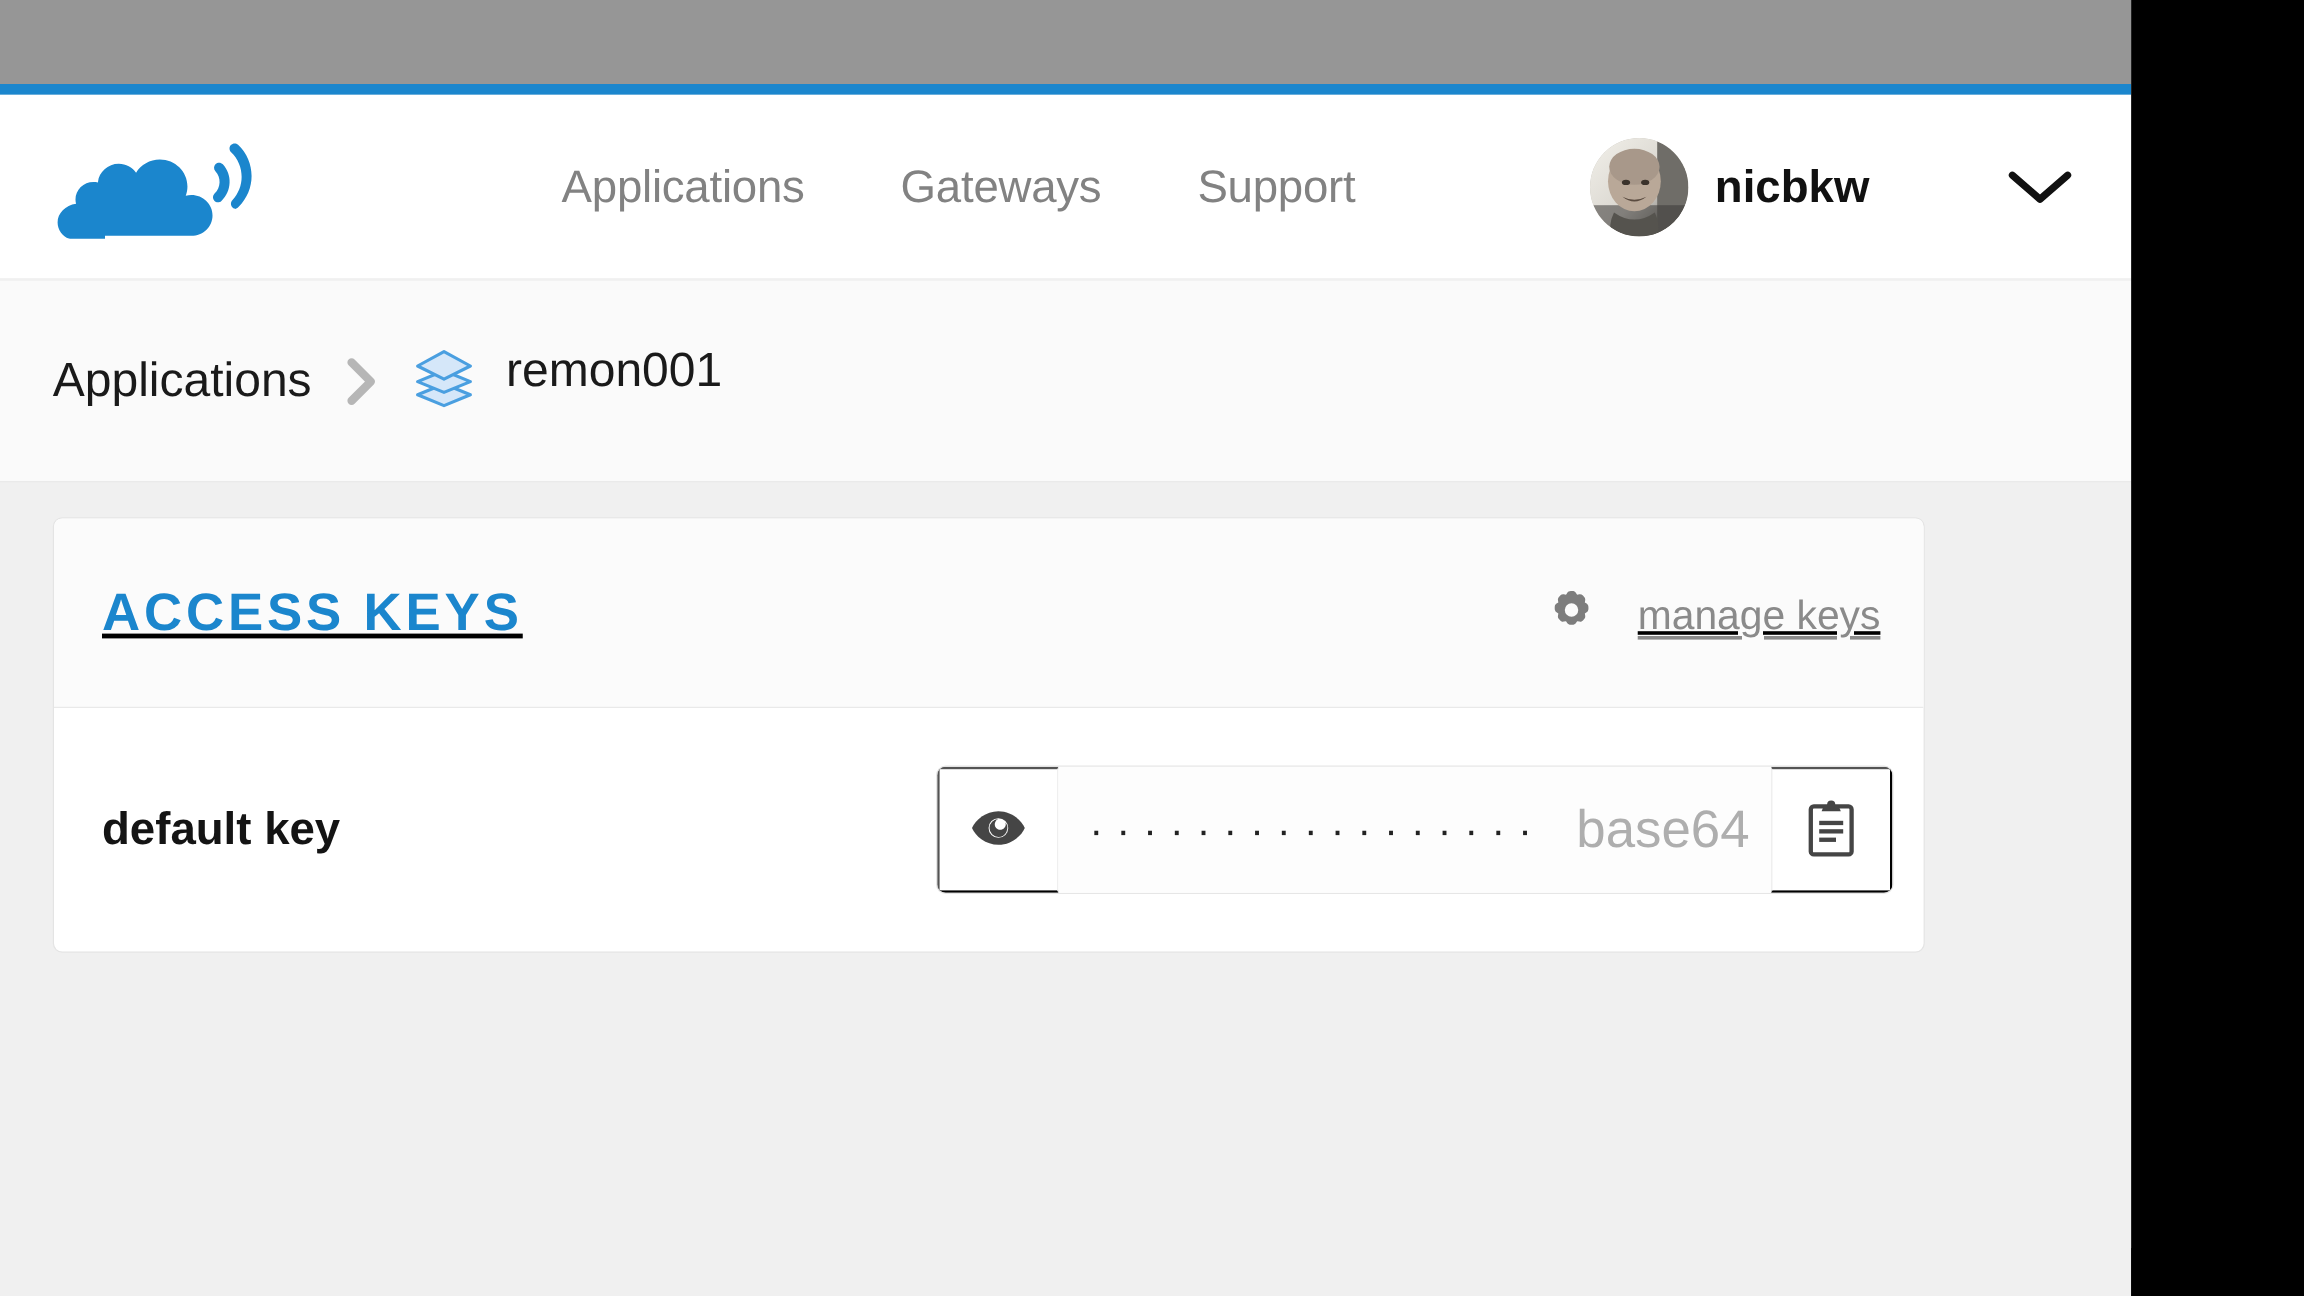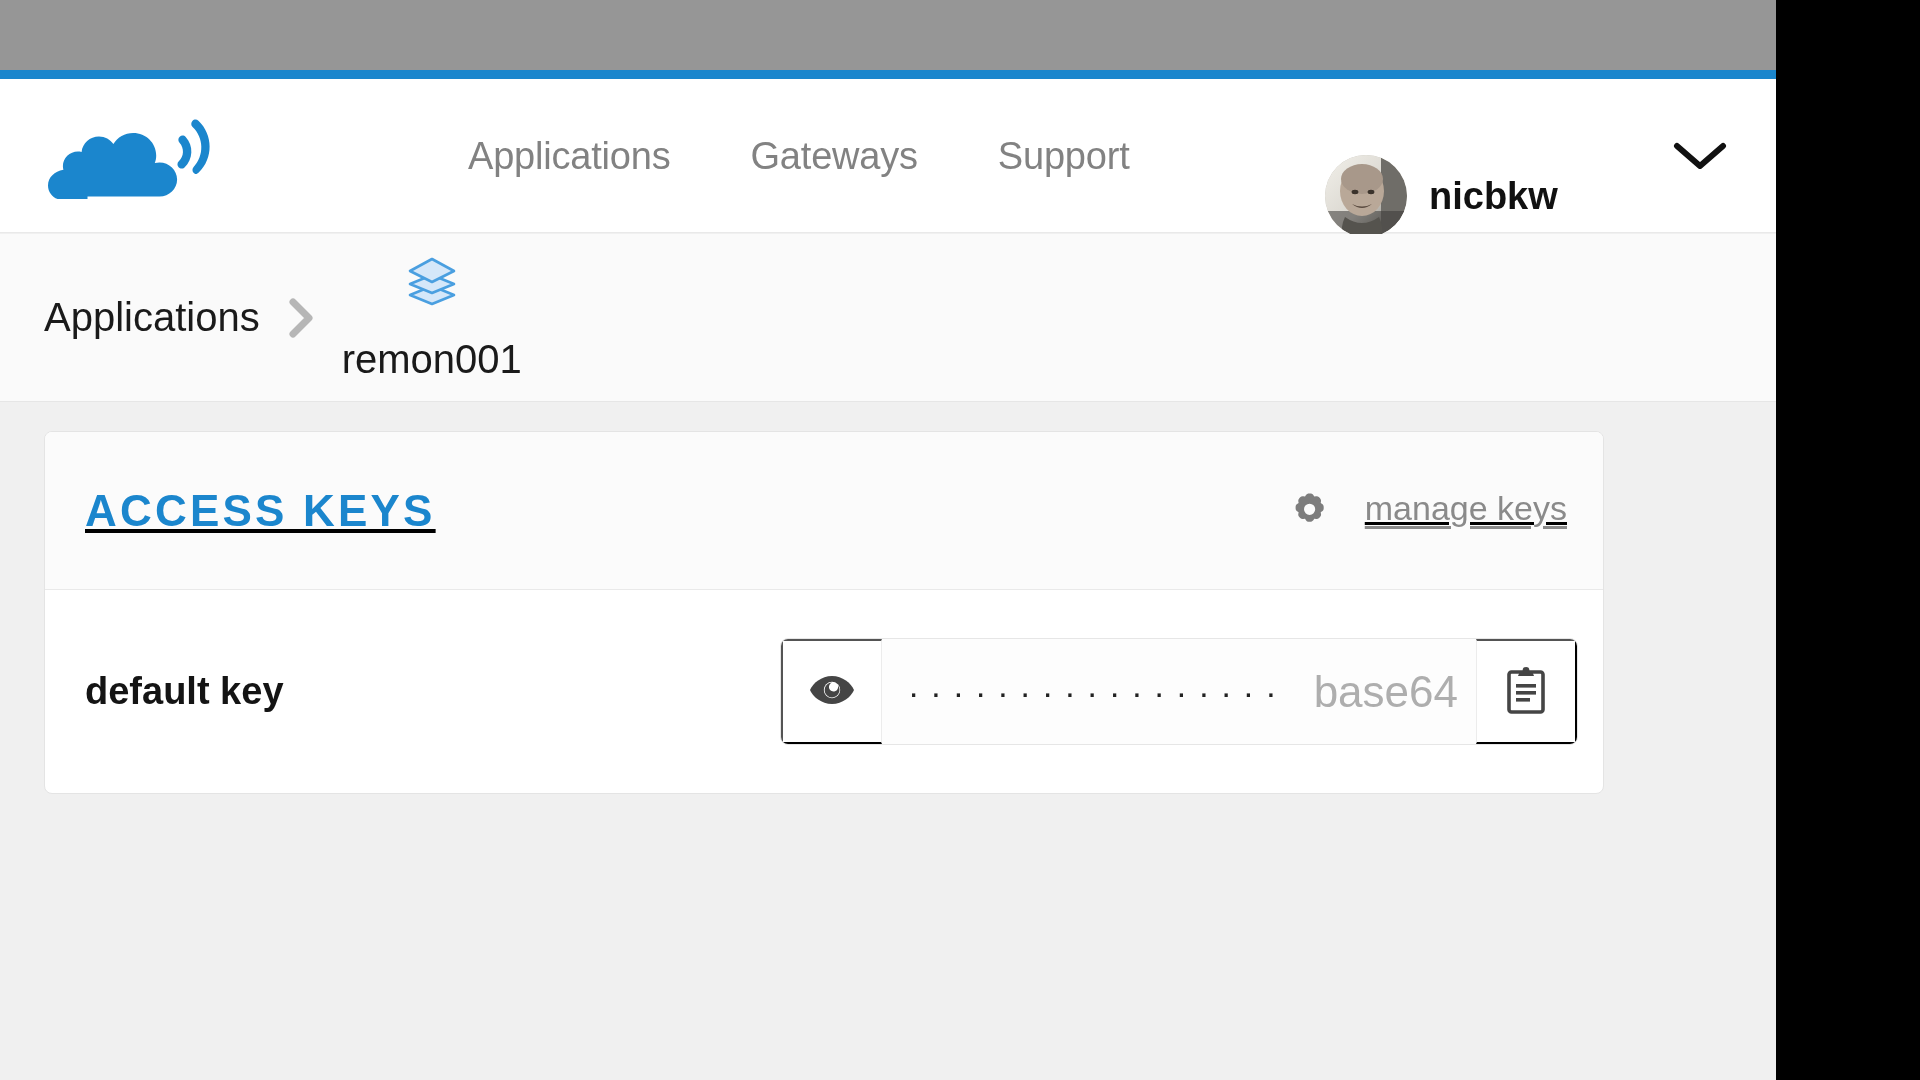--- a/index.html
+++ b/index.html
@@ -82,21 +82,20 @@
     letter-spacing: -0.2px;
   }
   .user-area {
     position: absolute;
     left: 1325px; top: 0;
     height: 154px;
     display: flex;
     align-items: center;
     gap: 22px;
     cursor: pointer;
-    margin-top: 40px;
   }
   .avatar {
     width: 82px; height: 82px;
     border-radius: 50%;
     overflow: hidden;
     flex: none;
     background: #cdcac2;
     position: relative;
   }
   .avatar svg { display: block; width: 82px; height: 82px; }
@@ -134,24 +133,22 @@
     white-space: nowrap;
     cursor: pointer;
   }
   .crumb-sep {
     margin: 0 26px 0 28px;
     display: flex;
     align-items: center;
   }
   .crumb-app {
     display: flex;
-    align-items: center;
     gap: 24px;
     cursor: pointer;
-    flex-direction: column;
   }
   .crumb-app .crumb-current {
     font-size: 40px;
     color: #1a1a1a;
     white-space: nowrap;
   }
 
   
   .content {
     position: absolute;
@@ -179,21 +176,21 @@
     text-decoration: underline;
   }
   .card-title {
     font-size: 44px;
     font-weight: 700;
     color: #1b86cd;
     letter-spacing: 3.2px;
   }
   .manage-keys {
     display: flex;
-    align-items: flex-start;
+    align-items: flex-end;
     gap: 36px;
     cursor: pointer;
   }
   .manage-keys-label {
     font-size: 34px;
     color: #8a8a8a;
     text-decoration: underline;
     text-underline-offset: 6px;
     white-space: nowrap;
   }

